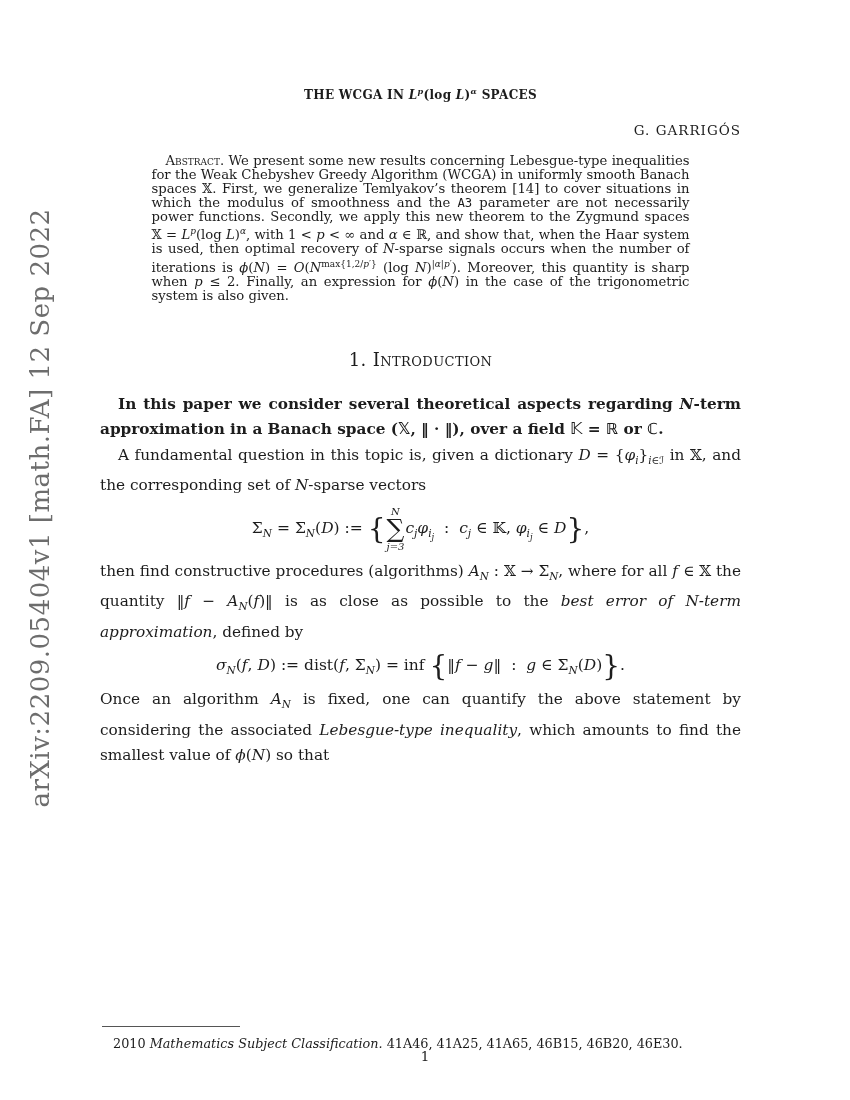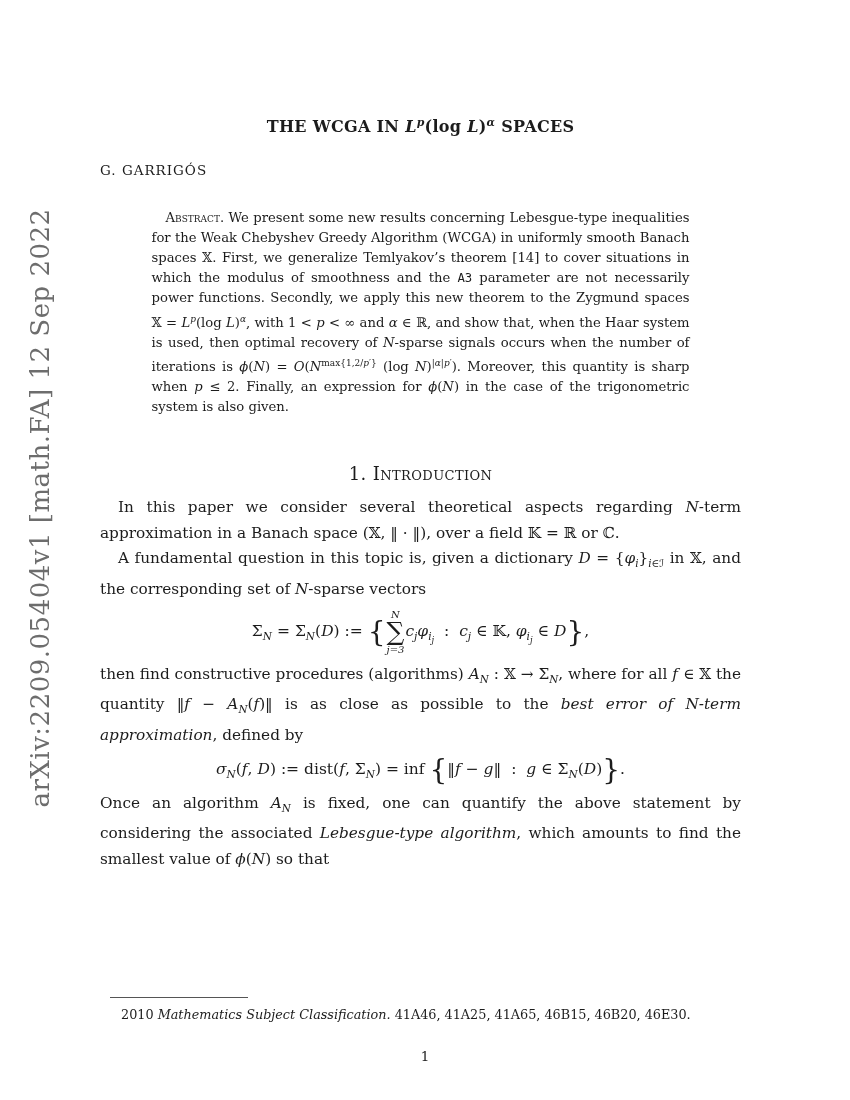--- a/index.html
+++ b/index.html
@@ -7,43 +7,43 @@
     width:850px;height:1100px;background:#ffffff;color:#1c1c1c;
     font-family:"DejaVu Serif","DejaVu Sans",serif;
     position:relative;overflow:hidden;
   }
   .watermark{
     position:absolute;top:508px;left:40px;
     transform:translate(-50%,-50%) rotate(-90deg);
     white-space:nowrap;font-size:26px;color:#6d6d6d;letter-spacing:0.5px;
   }
   .content{position:absolute;left:100px;top:0;width:641px;}
-  .title{margin-top:116px;text-align:center;font-weight:bold;font-size:16px;letter-spacing:0.3px;}
+  .title{margin-top:86px;text-align:center;font-weight:bold;font-size:12px;letter-spacing:0.3px;}
   .title i{font-weight:bold;}
-  .author{margin-top:26px;text-align:left;font-size:13.5px;letter-spacing:1px;}
+  .author{margin-top:20px;text-align:right;font-size:13.5px;letter-spacing:1px;}
   .abstract{
-    margin:30px auto 0;width:538px;font-size:13.2px;line-height:20px;
+    margin:16px auto 0;width:538px;font-size:13.2px;line-height:14px;
     text-align:justify;text-indent:14px;
   }
   .sc{font-variant:small-caps;}
   .tt{font-family:"DejaVu Sans Mono","Liberation Mono",monospace;font-size:12.3px;}
   .section-heading{margin-top:46px;text-align:center;font-size:18px;letter-spacing:0.4px;}
   .para{font-size:15.3px;line-height:25.5px;text-align:justify;margin:0;}
   .para.indent{text-indent:18px;}
-  .para.first{margin-top:11px;}
+  .para.first{margin-top:22px;font-weight:bold;}
   .displayeq{text-align:center;font-size:15.5px;margin:7px 0;position:relative;}
   .eqlabel{position:absolute;left:2px;top:50%;transform:translateY(-50%);font-size:15.3px;}
   .scr{font-style:italic;}
   .bigb{font-size:28px;font-weight:normal;vertical-align:-5px;line-height:1;}
   .stack{display:inline-flex;flex-direction:column;align-items:center;vertical-align:middle;line-height:1;margin:0 1px;}
   .stack .lim{font-size:10px;font-style:italic;line-height:1.1;}
   .stack .op{font-size:25px;line-height:0.95;}
   sub,sup{font-size:0.68em;}
   sub sub{font-size:0.8em;}
-  .footer{position:absolute;left:100px;top:997px;width:641px;margin-left:8px;}
+  .footer{position:absolute;left:100px;top:1026px;width:641px;}
   .footrule{width:138px;border:none;border-top:1.7px solid #555;margin:0 0 7px 2px;}
   .footnote{font-size:12.8px;line-height:20.5px;text-align:justify;margin:0;}
   .footnote.indent{text-indent:13px;}
   .pagenum{position:absolute;left:0;top:1048px;width:850px;text-align:center;font-size:13.5px;}
 </style>
 </head>
 <body>
 
 <div class="watermark">arXiv:2209.05404v1  [math.FA]  12 Sep 2022</div>
 
@@ -64,21 +64,21 @@
   <div class="displayeq">Σ<sub><i>N</i></sub> = Σ<sub><i>N</i></sub>(<span class="scr">D</span>) := <span class="bigb">{</span><span class="stack">
         <span class="lim">N</span>
         <span class="op">∑</span>
         <span class="lim">j=3</span>
       </span><i>c<sub>j</sub>φ</i><sub><i>i<sub>j</sub></i></sub> &nbsp;: &nbsp;<i>c<sub>j</sub></i> ∈ 𝕂, <i>φ</i><sub><i>i<sub>j</sub></i></sub> ∈ <span class="scr">D</span><span class="bigb">}</span>,</div>
 
   <p class="para">then find constructive procedures (algorithms) <span class="scr">A</span><sub><i>N</i></sub> : 𝕏 → Σ<sub><i>N</i></sub>, where for all <i>f</i> ∈ 𝕏 the quantity ‖<i>f</i> − <span class="scr">A</span><sub><i>N</i></sub>(<i>f</i>)‖ is as close as possible to the <i>best error of N-term approximation</i>, defined by</p>
 
   <div class="displayeq"><i>σ<sub>N</sub></i>(<i>f</i>, <span class="scr">D</span>) := dist(<i>f</i>, Σ<sub><i>N</i></sub>) = inf <span class="bigb">{</span>‖<i>f</i> − <i>g</i>‖ &nbsp;: &nbsp;<i>g</i> ∈ Σ<sub><i>N</i></sub>(<span class="scr">D</span>)<span class="bigb">}</span>.</div>
 
-  <p class="para">Once an algorithm <span class="scr">A</span><sub><i>N</i></sub> is fixed, one can quantify the above statement by considering the associated <i>Lebesgue-type algorithm</i>, which amounts to find the smallest value of <i>ϕ</i>(<i>N</i>) so that</p>
+  <p class="para">Once an algorithm <span class="scr">A</span><sub><i>N</i></sub> is fixed, one can quantify the above statement by considering the associated <i>Lebesgue-type inequality</i>, which amounts to find the smallest value of <i>ϕ</i>(<i>N</i>) so that</p>
 
 
 
 
 </div>
 
 <div class="footer">
   <hr class="footrule">
   <p class="footnote indent">2010 <i>Mathematics Subject Classification.</i> 41A46, 41A25, 41A65, 46B15, 46B20, 46E30.</p>
 </div>

